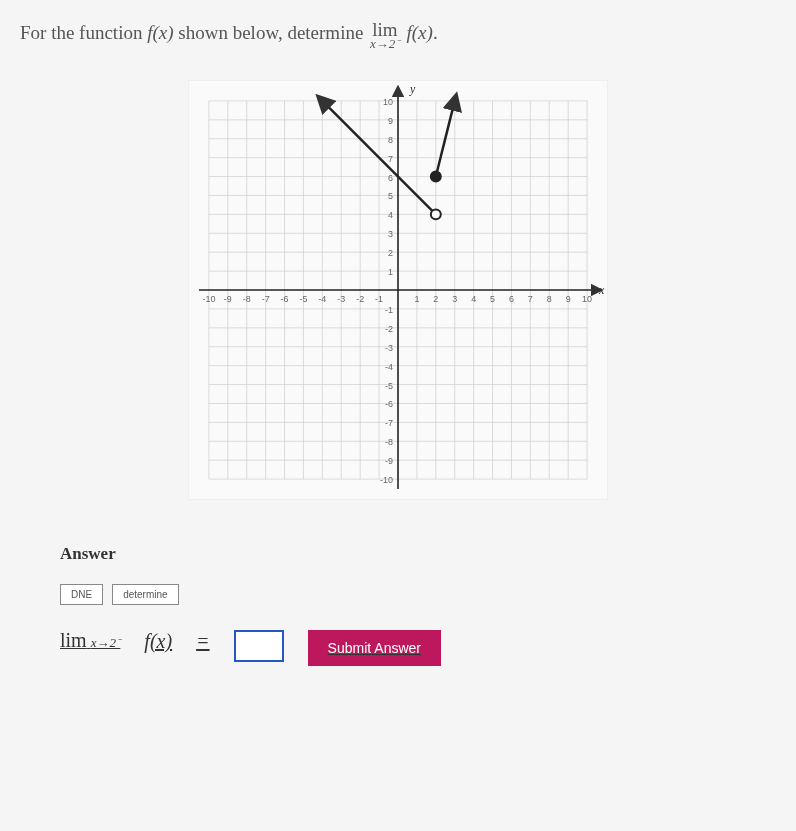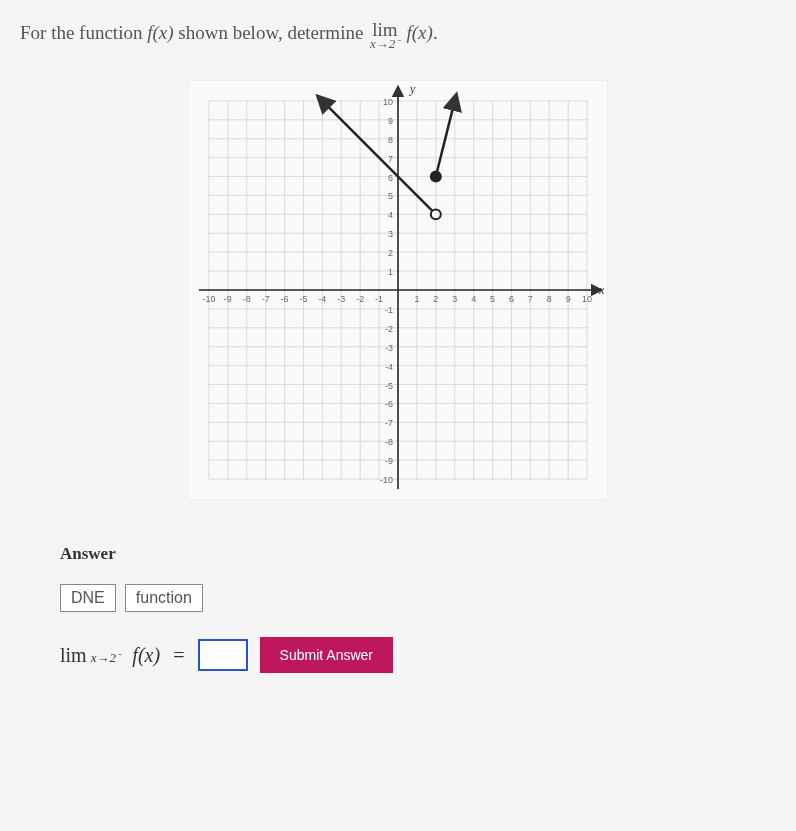--- a/index.html
+++ b/index.html
@@ -62,30 +62,31 @@
       color: #333;
     }
     .button-row {
       margin-bottom: 25px;
     }
     .small-btn {
       display: inline-block;
       border: 1px solid #888;
       background: #fff;
       padding: 4px 10px;
-      font-size: 16px;
+      font-size: 10px;
       color: #555;
       margin-right: 5px;
       cursor: pointer;
       font-family: Arial, sans-serif;
     }
     .answer-row {
       display: flex;
-      align-items: center;
-      gap: 12px;
+      align-items: flex-start;
+      gap: 24px;
+      text-decoration: underline;
     }
     .answer-limit {
       display: inline-block;
       text-align: center;
       line-height: 1;
     }
     .answer-limit-top {
       font-size: 20px;
     }
     .answer-limit-bottom {
@@ -232,21 +233,21 @@
 
     <circle cx="248" cy="96" r="5" fill="#222" stroke="#222" stroke-width="2"></circle>
   </svg>
 </div>
 
 <div class="answer-section">
   <div class="answer-heading">Answer</div>
 
   <div class="button-row">
     <span class="small-btn">DNE</span>
-    <span class="small-btn">function</span>
+    <span class="small-btn">determine</span>
   </div>
 
   <div class="answer-row">
     <span class="answer-limit">
       <span class="answer-limit-top">lim</span>
       <span class="answer-limit-bottom math-italic">x→2⁻</span>
     </span>
     <span class="fx-expr">f(x)</span>
     <span class="fx-expr">=</span>
     <input type="text" class="answer-input" value="" style="">

